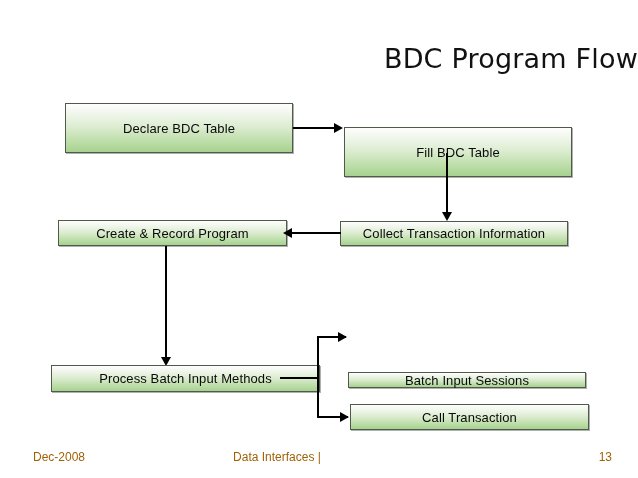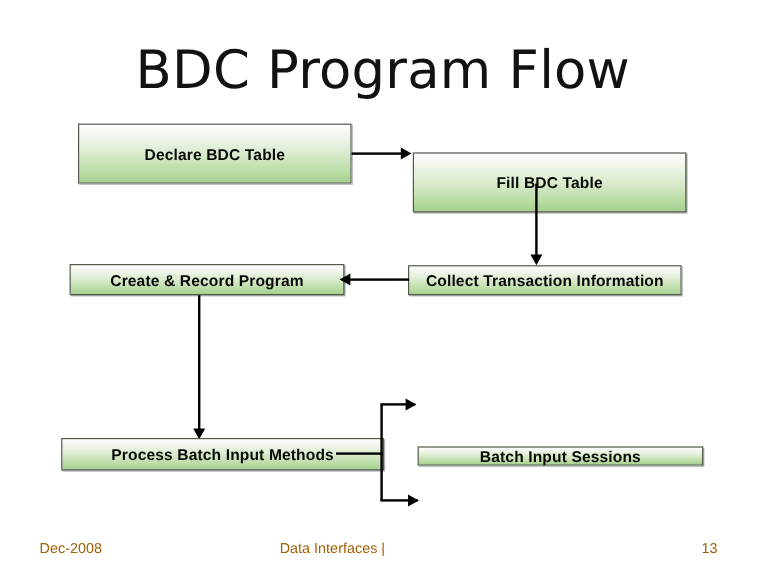--- a/index.html
+++ b/index.html
@@ -15,23 +15,23 @@
     width: 638px;
     height: 478px;
     background: #ffffff;
     overflow: hidden;
   }
   #slide-title {
     position: absolute;
     left: 0;
     top: 38px;
     width: 638px;
-    text-align: center;
+    text-align: right;
     font-family: "DejaVu Sans", sans-serif;
-    font-size: 44px;
+    font-size: 27px;
     font-weight: 400;
     letter-spacing: 0.2px;
     color: #121212;
     line-height: 42px;
     white-space: nowrap;
   }
 
   
   .pbox {
     position: absolute;
@@ -43,21 +43,21 @@
                 #dcecd0 48%,
                 #b9dca4 82%,
                 #a6d190 100%);
     display: flex;
     align-items: center;
     justify-content: center;
     box-shadow: 1px 1px 0 rgba(80,80,80,0.45);
   }
   .pbox .lbl {
     font-family: "Liberation Sans", sans-serif;
-    font-weight: bold;
+    font-weight: normal;
     font-size: 13px;
     color: #0a0a0a;
     letter-spacing: 0.1px;
     white-space: nowrap;
     text-align: left;
   }
   .pbox.tall .lbl { font-size: 13px; }
 
   
   .hline, .vline {
@@ -92,21 +92,21 @@
   .footer-text {
     position: absolute;
     bottom: 14px;
     font-family: "Liberation Sans", sans-serif;
     font-size: 12px;
     color: #a16207;
     white-space: nowrap;
   }
   #footer-date  { left: 33px; }
   #footer-center{ left: 0; width: 554px; text-align: center; }
-  #footer-page  { right: 40px; text-align: right; }
+  #footer-page  { right: 26px; text-align: right; }
 </style>
 </head>
 <body>
 
 <div id="slide">
 
   <div id="slide-title">BDC Program Flow</div>
 
   <div class="pbox tall" style="left:65px; top:103px; width:228px; height:50px;">
     <span class="lbl">Declare BDC Table</span>
@@ -137,20 +137,23 @@
   <div class="arrow down" style="left:161px; top:357px;"></div>
 
   <div class="pbox" style="left:51px; top:365px; width:269px; height:27px;">
     <span class="lbl">Process Batch Input Methods</span>
   </div>
 
   <div class="pbox" style="left:348px; top:325px; width:238px; height:16px;margin-top:47px;">
     <span class="lbl">Batch Input Sessions</span>
   </div>
 
+  <div class="pbox" style="left:350px; top:404px; width:239px; height:26px;">
+    <span class="lbl">Call Transaction</span>
+  </div>
 
   <div class="hline" style="left:280px; top:377px; width:39px;"></div>
   <div class="vline" style="left:317px; top:337px; height:80px;"></div>
 
   <div class="hline" style="left:317px; top:336px; width:29px;"></div>
   <div class="arrow right" style="left:338px; top:332px;"></div>
 
   <div class="hline" style="left:317px; top:416px; width:31px;"></div>
   <div class="arrow right" style="left:340px; top:412px;"></div>
 

